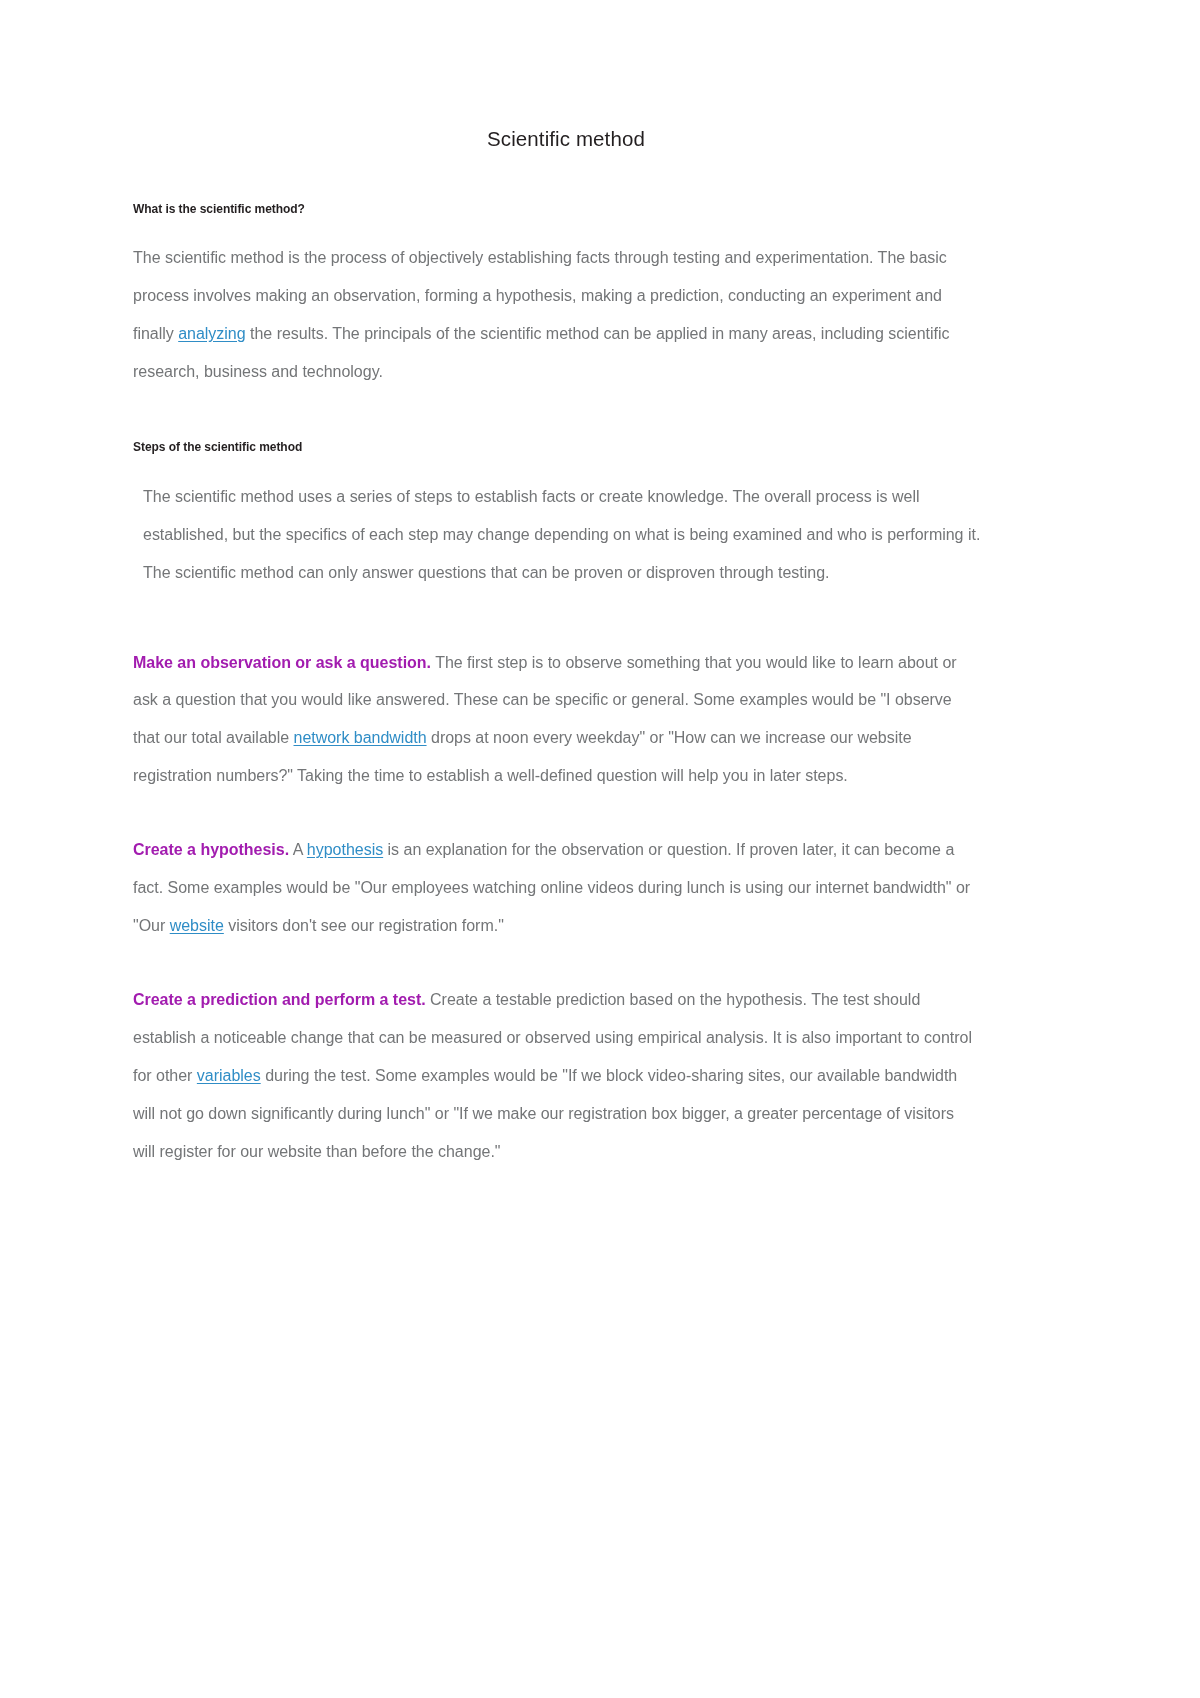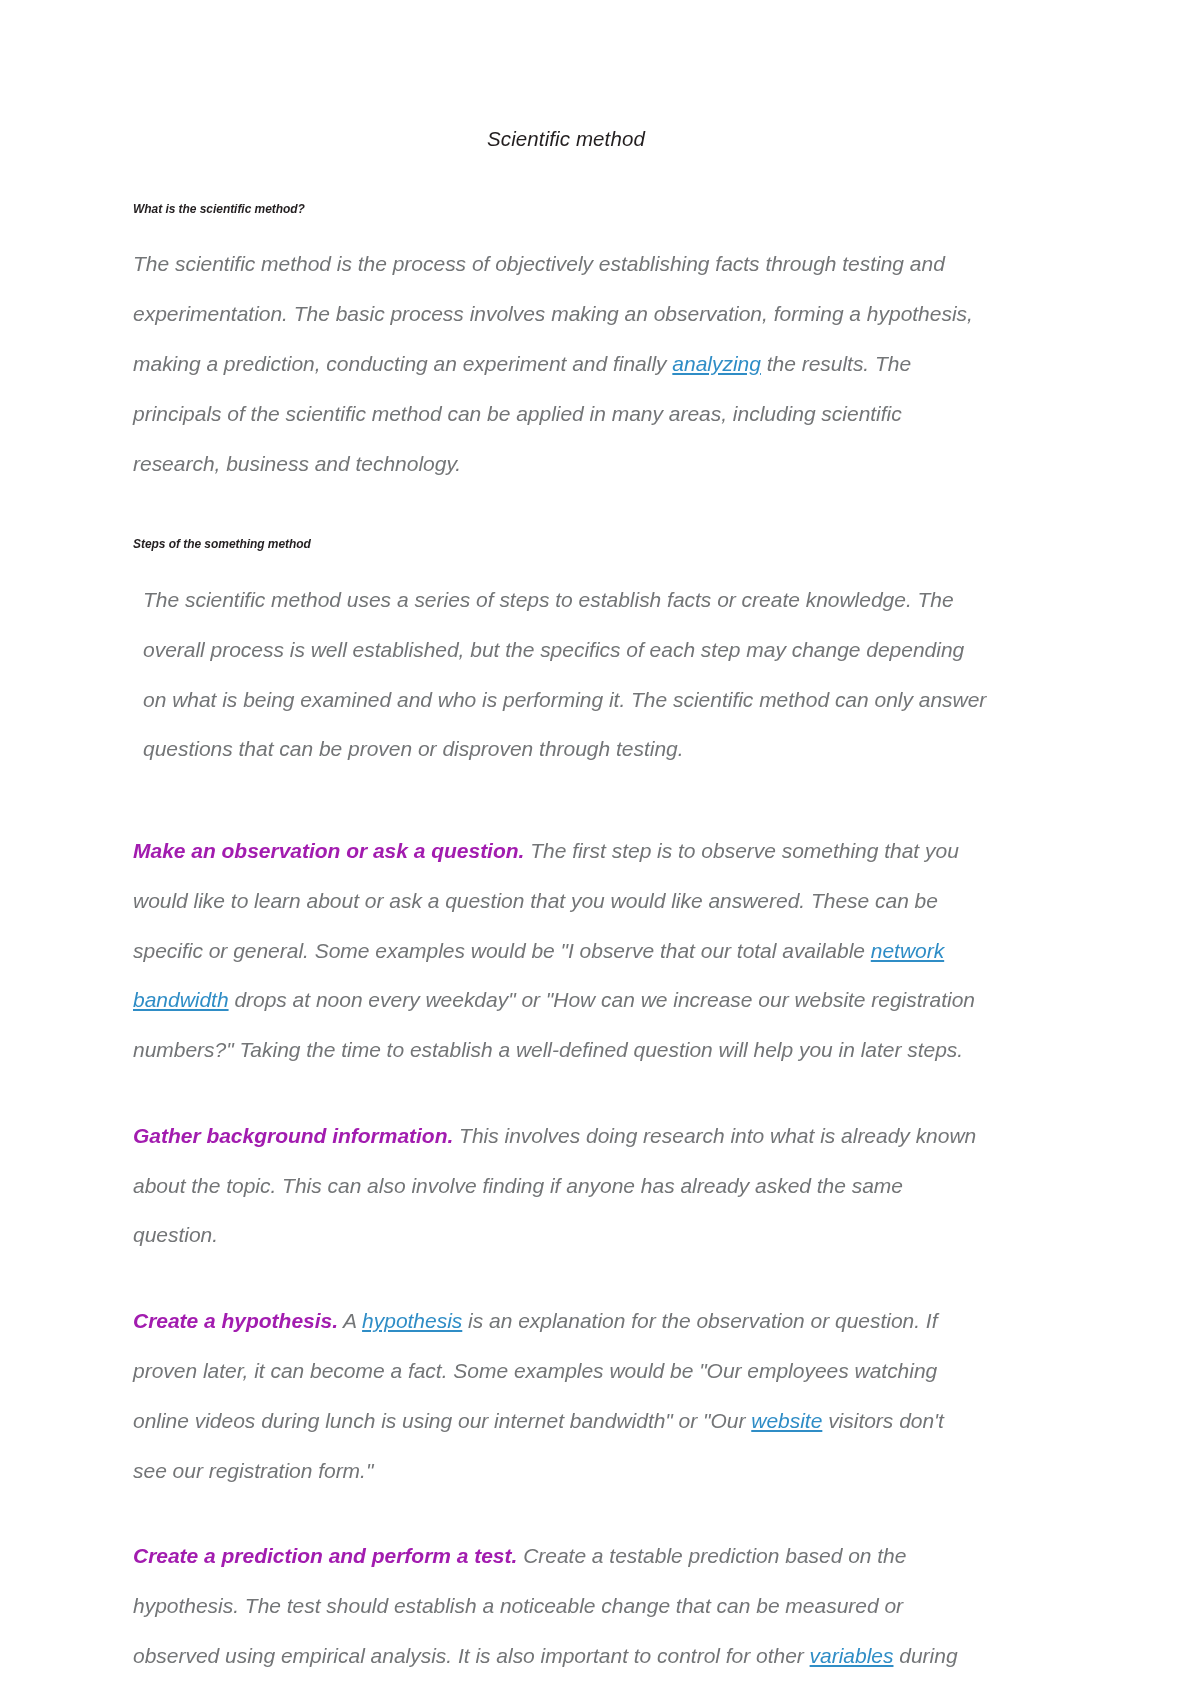--- a/index.html
+++ b/index.html
@@ -13,42 +13,41 @@
     font-family: "Liberation Sans", sans-serif;
     -webkit-font-smoothing: antialiased;
   }
   .page {
     position: relative;
     width: 1200px;
     height: 1698px;
     background: #ffffff;
     box-sizing: border-box;
     padding: 126px 133px 0 133px;
-    font-style: italic;
   }
   .doc-title {
     text-align: center;
     font-size: 20.5px;
     font-weight: 400;
     color: #231f20;
     letter-spacing: 0.1px;
     margin: 0 0 48px 0;
     line-height: 1.3;
     padding-right: 68px;
   }
   .section-heading {
     font-size: 12px;
     font-weight: 700;
     color: #231f20;
     letter-spacing: -0.05px;
     margin: 0 0 22px 0;
     line-height: 1.4;
   }
   .body-par {
-    font-size: 21px;
+    font-size: 16px;
     font-weight: 400;
     color: #737577;
     line-height: 2.37;
     margin: 0 0 36px 0;
     letter-spacing: -0.02px;
     max-width: 845px;
     text-align: left;
   }
   .body-par.tight {
     margin-bottom: 30px;
@@ -73,27 +72,26 @@
 <div class="page">
 
   <h1 class="doc-title">Scientific method</h1>
 
   <h2 class="section-heading">What is the scientific method?</h2>
 
   <p class="body-par"><span>The scientific method is the process of objectively establishing facts through testing and experimentation. The basic process involves making an observation, forming a hypothesis, making a prediction, conducting an experiment and finally </span><a class="doclink">analyzing</a><span> the results. The principals of the scientific method can be applied in many areas, including scientific research, business and technology.</span></p>
 
   <div class="spacer-md"></div>
 
-  <h2 class="section-heading">Steps of the something method</h2>
+  <h2 class="section-heading">Steps of the scientific method</h2>
 
   <p class="body-par tight">The scientific method uses a series of steps to establish facts or create knowledge. The overall process is well established, but the specifics of each step may change depending on what is being examined and who is performing it. The scientific method can only answer questions that can be proven or disproven through testing.</p>
 
   <div class="spacer-lg"></div>
 
   <p class="body-par"><span class="run-in">Make an observation or ask a question.</span><span> The first step is to observe something that you would like to learn about or ask a question that you would like answered. These can be specific or general. Some examples would be "I observe that our total available </span><a class="doclink">network bandwidth</a><span> drops at noon every weekday" or "How can we increase our website registration numbers?" Taking the time to establish a well-defined question will help you in later steps.</span></p>
 
-  <p class="body-par"><span class="run-in">Gather background information.</span><span> This involves doing research into what is already known about the topic. This can also involve finding if anyone has already asked the same question.</span></p>
 
   <p class="body-par"><span class="run-in">Create a hypothesis.</span><span> A </span><a class="doclink">hypothesis</a><span> is an explanation for the observation or question. If proven later, it can become a fact. Some examples would be "Our employees watching online videos during lunch is using our internet bandwidth" or "Our </span><a class="doclink">website</a><span> visitors don't see our registration form."</span></p>
 
   <p class="body-par"><span class="run-in">Create a prediction and perform a test.</span><span> Create a testable prediction based on the hypothesis. The test should establish a noticeable change that can be measured or observed using empirical analysis. It is also important to control for other </span><a class="doclink">variables</a><span> during the test. Some examples would be "If we block video-sharing sites, our available bandwidth will not go down significantly during lunch" or "If we make our registration box bigger, a greater percentage of visitors will register for our website than before the change."</span></p>
 
 </div>
 
 </body></html>

